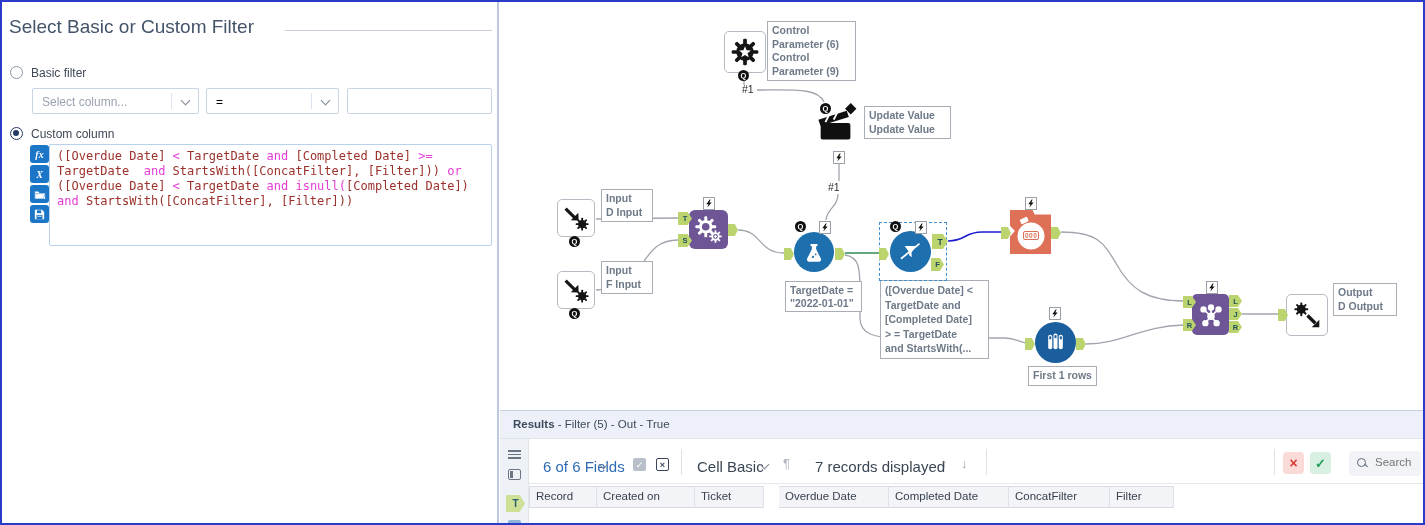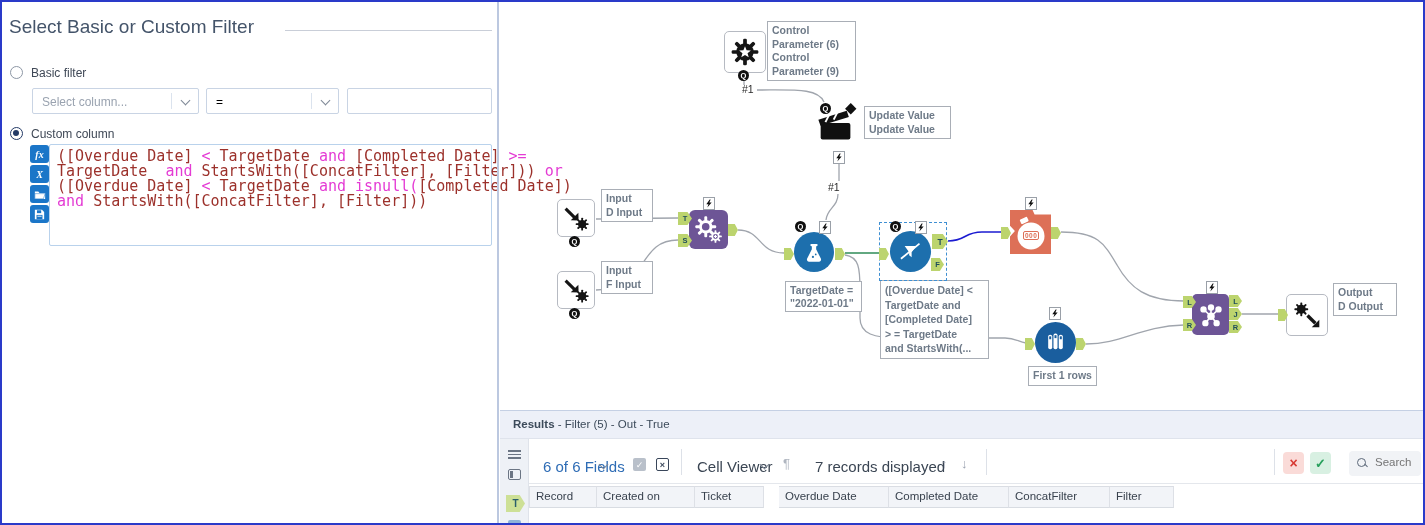--- a/index.html
+++ b/index.html
@@ -18,21 +18,21 @@
   .ddl .txt{position:absolute;left:9px;top:6px;}
   .ddl .ph{color:#9aa3b0;}
   .ddl .vdiv{position:absolute;right:26px;top:4px;bottom:4px;width:1px;background:#dbe3ee;}
   .chev{display:inline-block;width:6px;height:6px;border-right:1.4px solid #7e8896;border-bottom:1.4px solid #7e8896;transform:rotate(45deg);}
   .ddl .chev{position:absolute;right:9px;top:8px;}
   #expr-box{position:absolute;left:47px;top:142px;width:443px;height:102px;border:1px solid #b9d2ec;border-radius:2px;background:#fff;box-sizing:border-box;}
   .ebtn{position:absolute;left:28px;width:19px;height:18px;border-radius:3px;background:#1b76c8;color:#fff;
         display:flex;align-items:center;justify-content:center;font-size:10px;cursor:pointer;}
   .ebtn i{font-family:"Liberation Serif",serif;font-style:italic;font-weight:bold;}
   #expr-text{position:absolute;left:55px;top:147px;width:430px;font-family:"DejaVu Sans Mono",monospace;
-             font-size:15px;line-height:15px;white-space:pre;}
+             font-size:12px;line-height:15px;white-space:pre;}
   .tok-f{color:#9c312b;} .tok-k{color:#e43bd4;}
   .panel-divider{position:absolute;left:497px;top:2px;width:2px;height:521px;background:#bcc8e0;}
   #wires{position:absolute;left:0;top:0;width:1425px;height:525px;z-index:1;pointer-events:none;}
   .tool{position:absolute;z-index:3;}
   .whitebox{background:#fff;border:1px solid #b6bac2;border-radius:5px;box-sizing:border-box;
             display:flex;align-items:center;justify-content:center;}
   .purple{background:#6d5596;border-radius:6px;display:flex;align-items:center;justify-content:center;}
   .bluecircle{border-radius:50%;display:flex;align-items:center;justify-content:center;}
   .qbadge{position:absolute;width:11px;height:11px;border-radius:50%;background:#101010;color:#fff;
           font-size:7.5px;font-weight:bold;display:flex;align-items:center;justify-content:center;z-index:5;}
@@ -372,21 +372,21 @@
     <div id="strip-t">T</div>
     <div id="strip-part"></div>
   </div>
 
   <div id="results-toolbar">
     <span class="tb-item tb-blue" style="left:14px;">6 of 6 Fields</span>
     <span class="chev" style="position:absolute;left:71px;top:22px;"></span>
     <span class="icon-check" style="left:104px;top:19px;">✓</span>
     <span class="icon-xbox" style="left:127px;top:19px;">×</span>
     <span class="tb-div" style="left:152px;"></span>
-    <span class="tb-item" style="left:168px;">Cell Viewer</span>
+    <span class="tb-item" style="left:168px;">Cell Basic</span>
     <span class="chev" style="position:absolute;left:232px;top:22px;"></span>
     <span class="tb-item" style="left:254px;color:#b0b6c0;font-size:13px;top:17px;">¶</span>
     <span class="tb-item" style="left:286px;">7 records displayed</span>
     <span class="arrowbtn" style="left:412px;">↑</span>
     <span class="arrowbtn" style="left:432px;">↓</span>
     <span class="tb-div" style="left:457px;"></span>
     <span class="tb-div" style="left:745px;"></span>
     <div class="btn-red">×</div>
     <div class="btn-green">✓</div>
     <div id="search-box">

